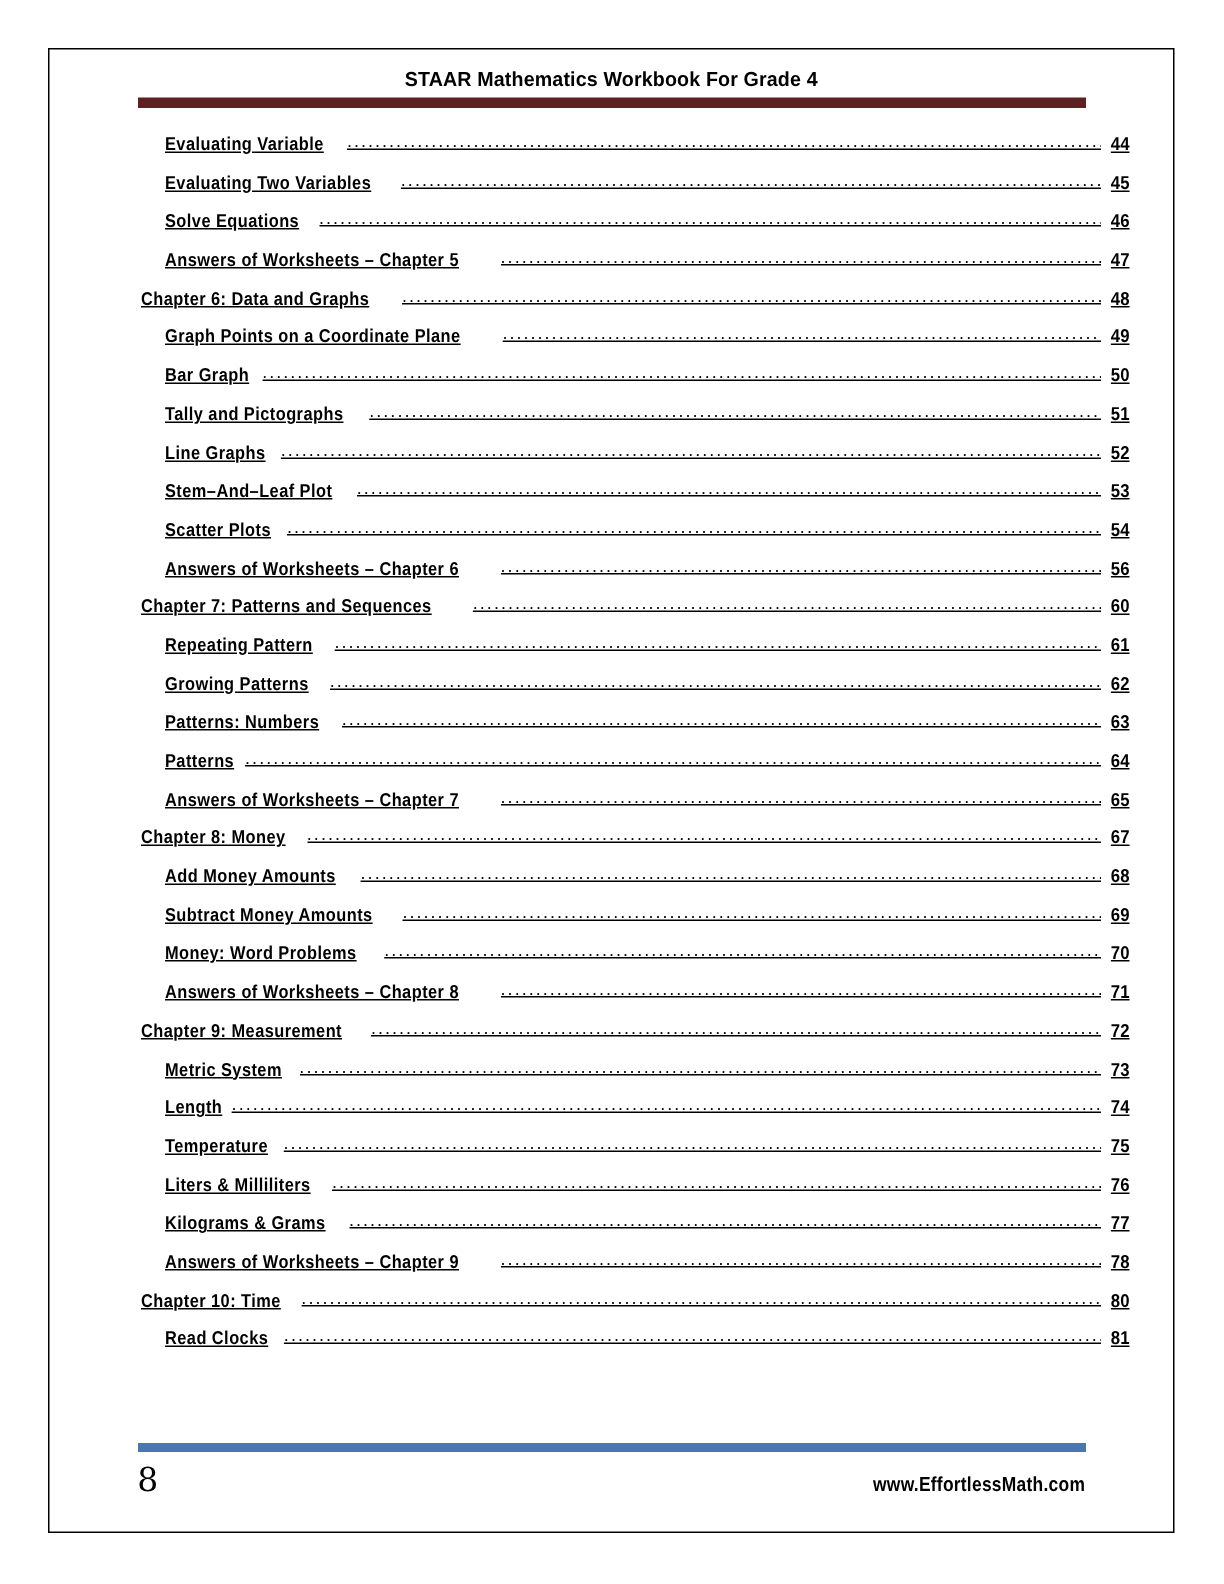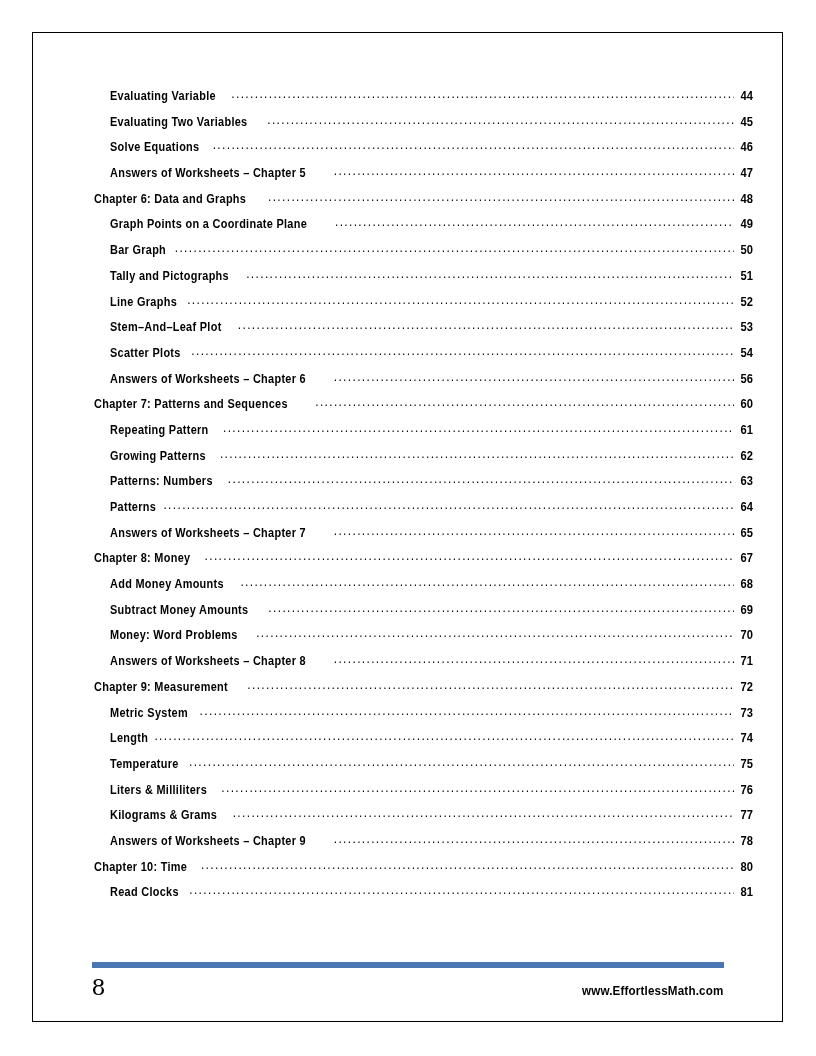--- a/index.html
+++ b/index.html
@@ -56,20 +56,21 @@
     top: 56px;
     width: 100%;
   }
   .toc-row {
     position: relative;
     height: 25.7px;
     display: flex;
     align-items: baseline;
     font-size: 12.4px;
     white-space: nowrap;
+    text-decoration: underline;
   }
   .toc-row .label {
     font-family: "Liberation Sans", sans-serif;
     transform: scaleX(0.88);
     transform-origin: left center;
     letter-spacing: 0.35px;
     flex: 0 0 auto;
   }
   .toc-row .leader {
     flex: 1 1 auto;
@@ -144,20 +145,24 @@
     transform: scaleX(0.86);
     transform-origin: right center;
     letter-spacing: 0.2px;
   }
 </style>
 </head>
 <body>
 
 <div id="page">
 
+  <div id="header-block">
+    <div id="header-title">STAAR Mathematics Workbook For Grade 4</div>
+    <div id="header-rule" style="background: rgb(92, 33, 32);"></div>
+  </div>
 
   <div id="toc">
       <div class="toc-row level-sub">
         <span class="label">Evaluating Variable</span>
         <span class="leader">...............................................................................................................................................................</span>
         <span class="pageno">44</span>
       </div>
       <div class="toc-row level-sub">
         <span class="label">Evaluating Two Variables</span>
         <span class="leader">...............................................................................................................................................................</span>

